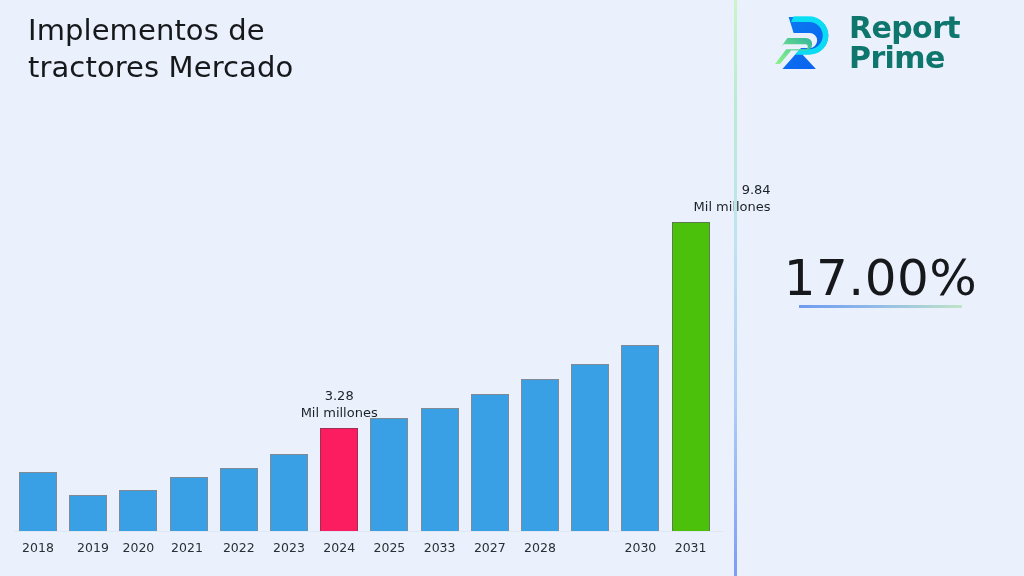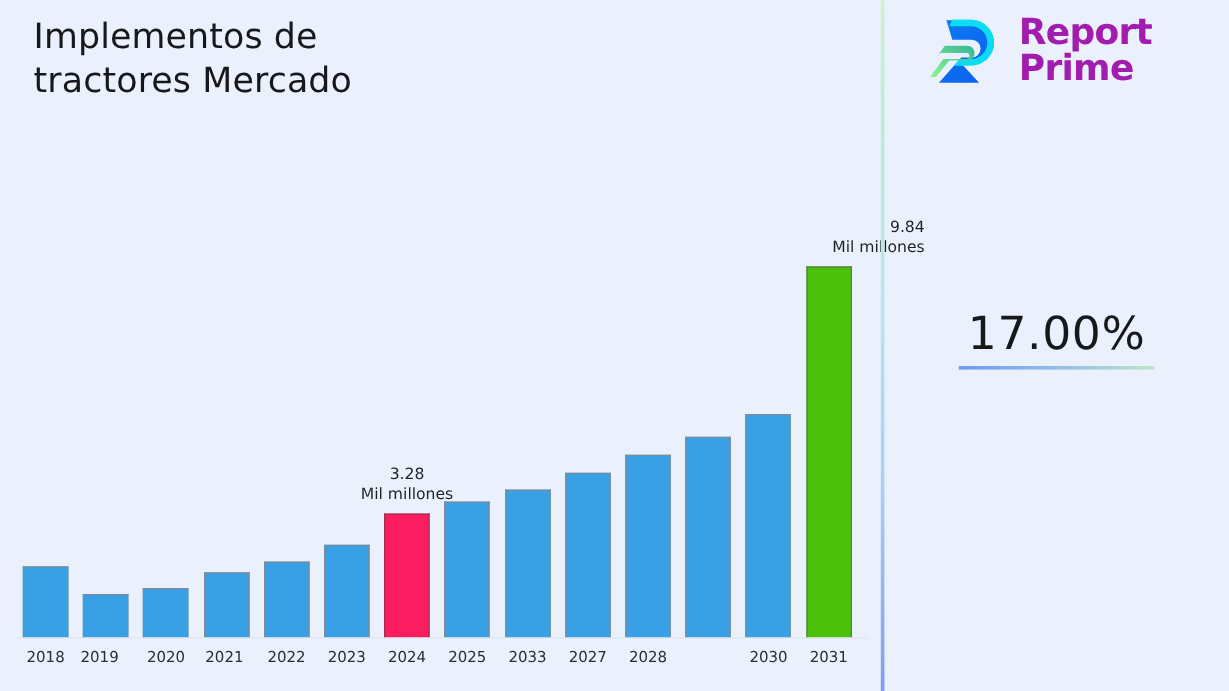--- a/index.html
+++ b/index.html
@@ -90,33 +90,33 @@
     display:flex;
     align-items:center;
     gap:12px;
   }
   #logo-mark { width:62px; height:62px; flex:none; }
   #logo-text {
     font-family:"DejaVu Sans", sans-serif;
     font-weight:bold;
     font-size:30px;
     line-height:30px;
-    color:#a21caf;
+    color:#0f766e;
     letter-spacing:-0.6px;
     white-space:pre-line;
   }
 
   #cagr-block {
     position:absolute;
     left:0; top:256px;
     width:287px;
     text-align:center;
   }
   #cagr-value {
-    font-size:38px;
+    font-size:50px;
     line-height:44px;
     color:#16181c;
     letter-spacing:0.5px;
   }
   #cagr-rule {
     margin:5px auto 4px;
     width:163px; height:3px;
     background:linear-gradient(to right,#6f9bf0 0%,#8fb9e8 45%,#bfe4c8 100%);
   }
   #cagr-caption {
@@ -146,21 +146,21 @@
         <div class="bar blue" style="left: 370.4px; height: 113px;"></div>
         <div class="bar blue" style="left: 420.6px; height: 123px;"></div>
         <div class="bar blue" style="left: 470.8px; height: 137px;"></div>
         <div class="bar blue" style="left: 521px; height: 152px;"></div>
         <div class="bar blue" style="left: 571.2px; height: 167px;"></div>
         <div class="bar blue" style="left: 621.4px; height: 186px;"></div>
         <div class="bar green" style="left: 671.6px; height: 309px;"></div>
       </div>
     <div id="ticks">
         <div class="tick" style="left: 13px;">2018</div>
-        <div class="tick" style="left: 58px;">2019</div>
+        <div class="tick" style="left: 68px;">2019</div>
         <div class="tick" style="left: 113.4px;">2020</div>
         <div class="tick" style="left: 162px;">2021</div>
         <div class="tick" style="left: 213.8px;">2022</div>
         <div class="tick" style="left: 264px;">2023</div>
         <div class="tick" style="left: 314.2px;">2024</div>
         <div class="tick" style="left: 364.4px;">2025</div>
         <div class="tick" style="left: 414.6px;">2033</div>
         <div class="tick" style="left: 464.8px;">2027</div>
         <div class="tick" style="left: 515px;">2028</div>
         <div class="tick" style="left: 565.2px; margin-top: 34px;">2029</div>

